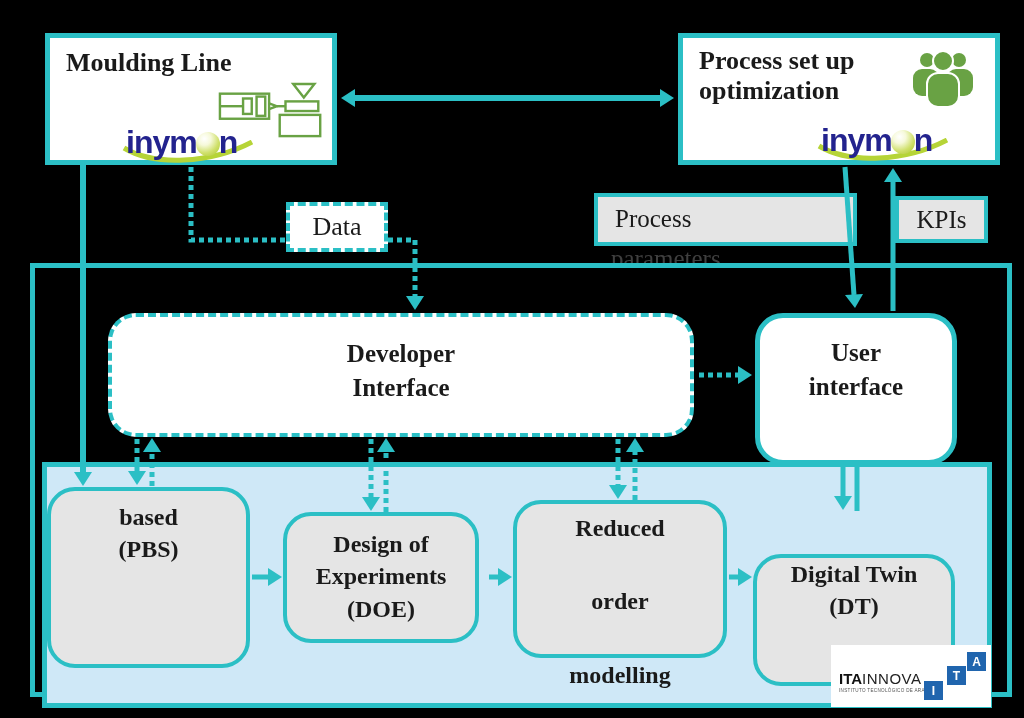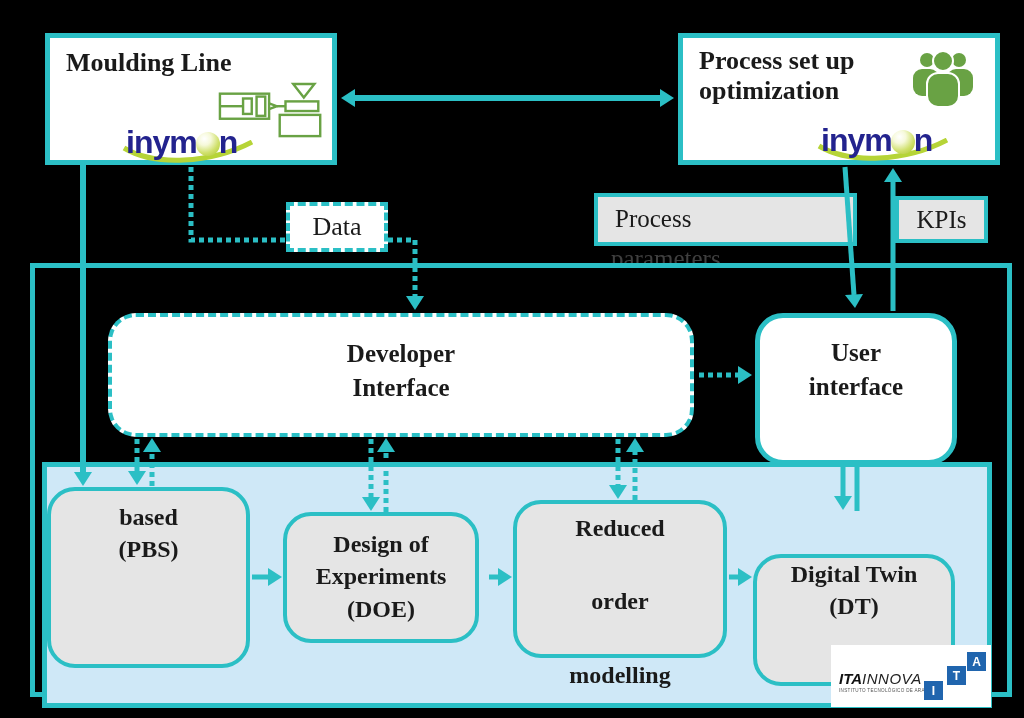--- a/index.html
+++ b/index.html
@@ -34,21 +34,21 @@
   .inymon .txt{position:relative;z-index:2;}
   .iny-ball{display:inline-block;width:24px;height:24px;border-radius:50%;vertical-align:-3px;
             margin:0 -1px;position:relative;z-index:2;
             background:radial-gradient(circle at 35% 28%, #ffffff 0%, #f6f9da 28%, #cfe06a 62%, #a8c428 100%);}
   .swoosh{position:absolute;left:-4px;bottom:-6px;z-index:1;}
 
   
   .params-clip{overflow:hidden;color:#3f3f3f;font-size:25px;line-height:1.1;padding-left:17px;}
 
   
-  .ita-text{position:absolute;left:8px;top:26px;font-family:"Liberation Sans","DejaVu Sans",sans-serif;line-height:1;font-style:italic;}
+  .ita-text{position:absolute;left:8px;top:26px;font-family:"Liberation Sans","DejaVu Sans",sans-serif;line-height:1;}
   .ita-bold{font-weight:900;font-size:15px;color:#111;}
   .ita-light{font-weight:400;font-size:15px;color:#222;letter-spacing:.5px;}
   .ita-sub{position:absolute;left:8px;top:43px;font-family:"Liberation Sans","DejaVu Sans",sans-serif;
            font-size:4.6px;color:#555;letter-spacing:.3px;}
   .ita-sq{position:absolute;width:19px;height:19px;background:var(--itablue);color:#fff;
           font-family:"Liberation Sans","DejaVu Sans",sans-serif;font-weight:bold;font-size:12px;
           display:flex;align-items:center;justify-content:center;border-bottom:2px solid #fff;}
 </style>
 </head>
 <body>

